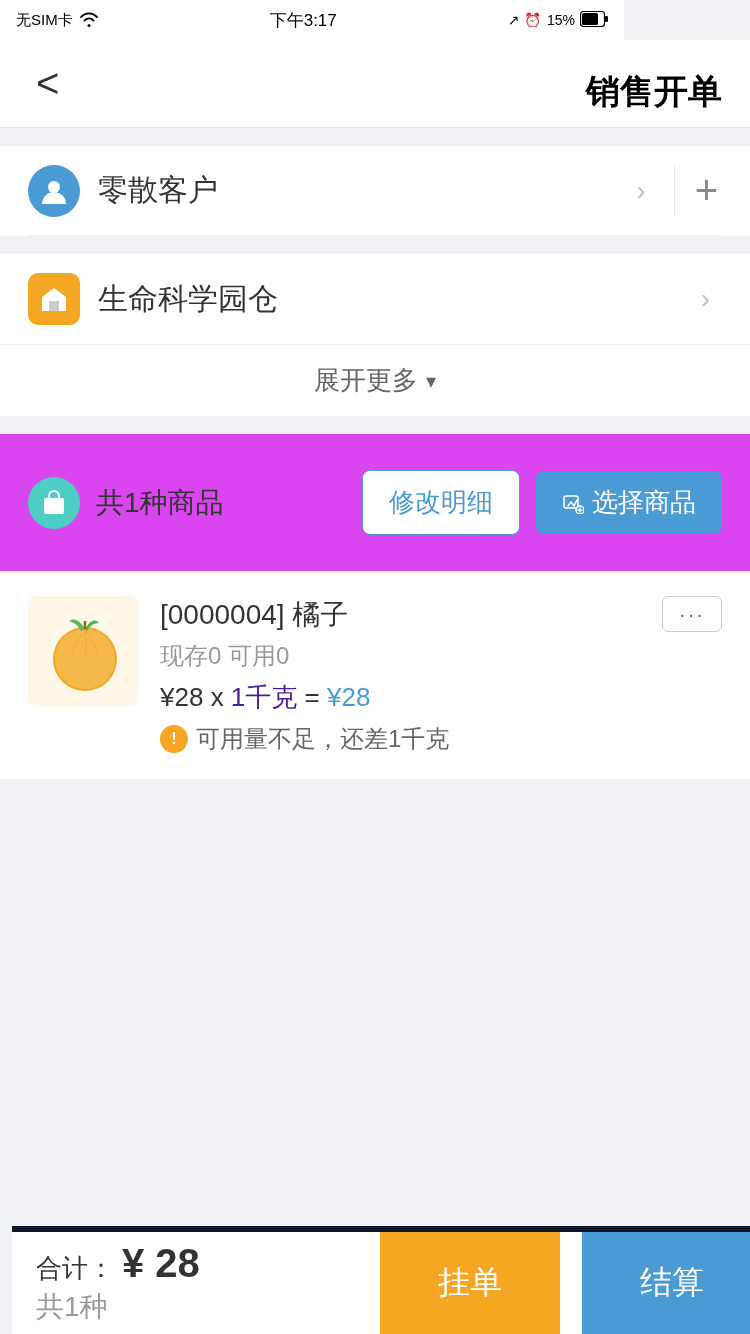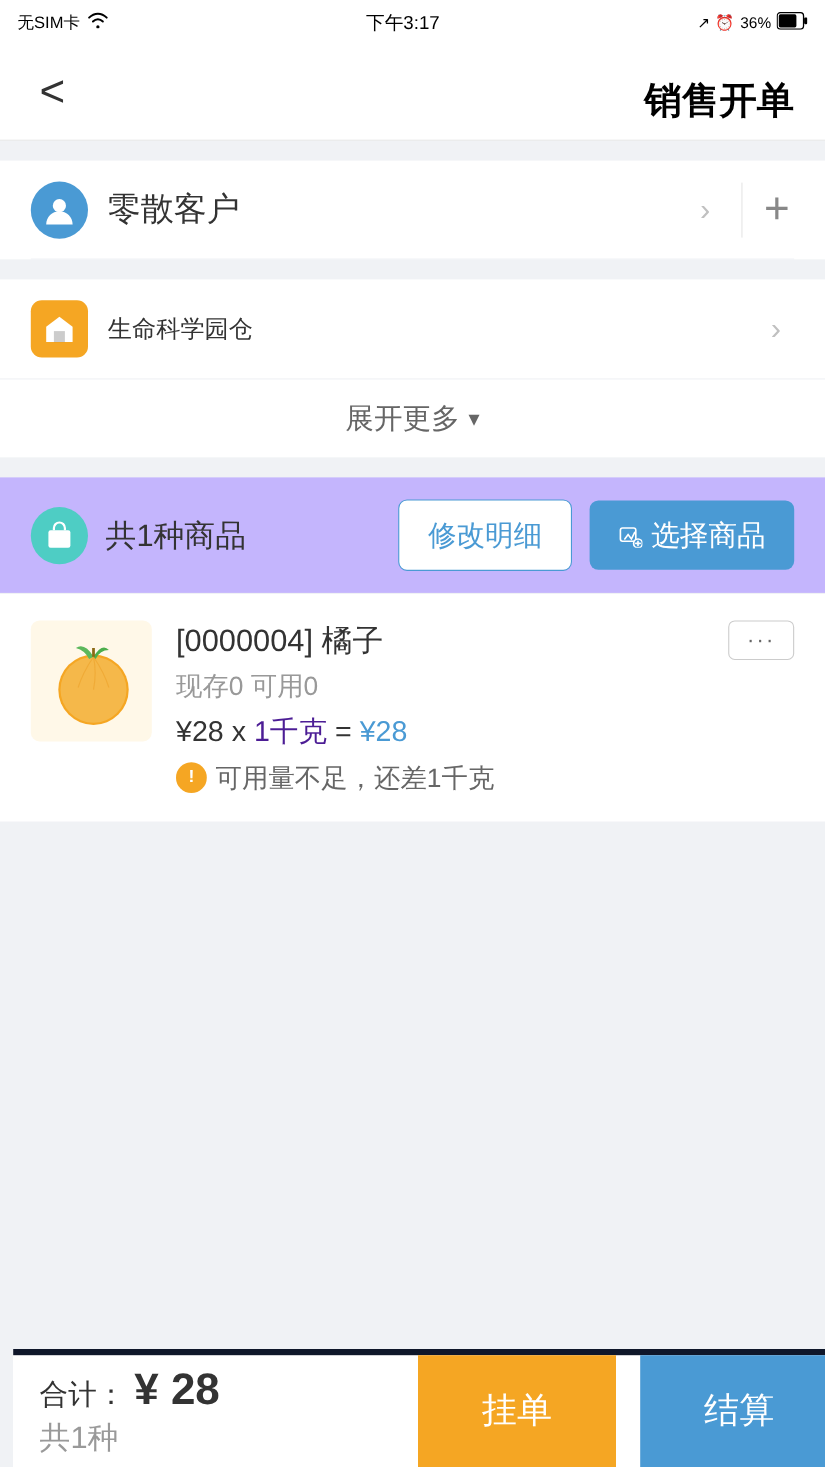--- a/index.html
+++ b/index.html
@@ -7,21 +7,21 @@
     body {
       font-family: -apple-system, "PingFang SC", "Helvetica Neue", Arial, sans-serif;
       background: #f0f2f5;
       width: 750px;
       min-height: 1334px;
       overflow-x: hidden;
     }
 
     
     .status-bar {
-      width: 750px;
+      width: 624px;
       height: 40px;
       background: #fff;
       display: flex;
       align-items: center;
       justify-content: space-between;
       padding: 0 16px;
       font-size: 15px;
       color: #000;
     }
     .status-left { display: flex; align-items: center; gap: 6px; }
@@ -118,21 +118,21 @@
       border-radius: 10px;
       background: #f5a623;
       display: flex;
       align-items: center;
       justify-content: center;
       margin-right: 18px;
       flex-shrink: 0;
     }
     .warehouse-name {
       flex: 1;
-      font-size: 22px;
+      font-size: 30px;
       color: #333;
       font-family: Liberation Serif, serif;
     }
 
     
     .expand-row {
       background: #fff;
       height: 72px;
       display: flex;
       align-items: center;
@@ -145,24 +145,24 @@
       color: #666;
       margin-right: 8px;
     }
     .chevron-down {
       font-size: 20px;
       color: #666;
     }
 
     
     .product-header {
-      background: #c4b5fd;
-      display: flex;
-      align-items: center;
-      padding: 20px 28px;
+      background: #d946ef;
+      display: flex;
+      align-items: center;
+      padding: 36px 28px;
       gap: 16px;
       border-bottom: 1px solid #f0f2f5;
     }
     .product-count-icon {
       width: 52px;
       height: 52px;
       border-radius: 50%;
       background: #4ecdc4;
       display: flex;
       align-items: center;
@@ -357,21 +357,21 @@
         <path d="M10 13a1.5 1.5 0 1 1 0 3 1.5 1.5 0 0 1 0-3z" fill="#000"></path>
         <path d="M5.5 9.5C6.9 8.1 8.35 7.4 10 7.4s3.1.7 4.5 2.1" stroke="#000" stroke-width="1.8" fill="none" stroke-linecap="round"></path>
         <path d="M2 6C4.4 3.6 7 2.4 10 2.4s5.6 1.2 8 3.6" stroke="#000" stroke-width="1.8" fill="none" stroke-linecap="round"></path>
       </svg>
     </span>
   </div>
   <div class="status-center">下午3:17</div>
   <div class="status-right">
     <span>↗</span>
     <span>⏰</span>
-    <span>36%</span>
+    <span>15%</span>
     <span>
       <svg width="28" height="16" viewBox="0 0 28 16">
         <rect x="0.5" y="0.5" width="24" height="15" rx="3" ry="3" stroke="#000" stroke-width="1.2" fill="none"></rect>
         <rect x="2" y="2" width="16" height="12" rx="1.5" fill="#000"></rect>
         <rect x="25" y="5" width="3" height="6" rx="1" fill="#000"></rect>
       </svg>
     </span>
   </div>
 </div>
 

